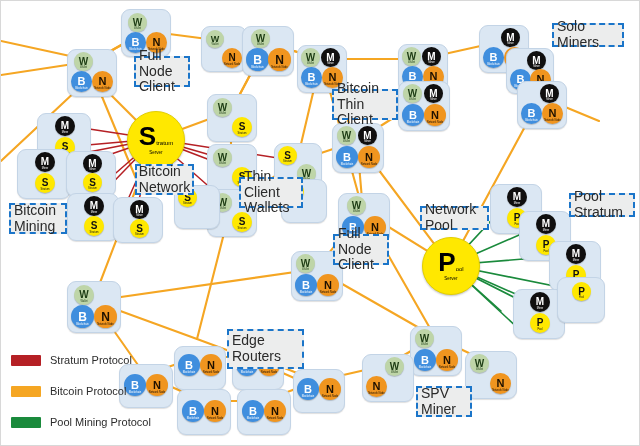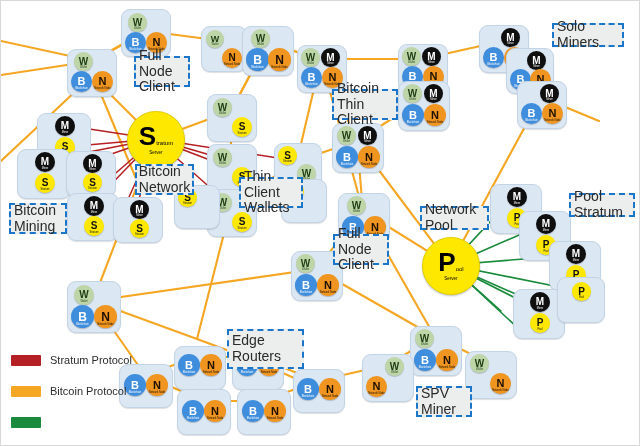--- a/index.html
+++ b/index.html
@@ -626,15 +626,16 @@
       <div class="lg">
         <span class="sw" style="background: rgb(181, 32, 37);"></span>
         <span class="lgt">Stratum Protocol</span>
       </div>
       <div class="lg">
         <span class="sw" style="background: rgb(245, 166, 35);"></span>
         <span class="lgt">Bitcoin Protocol</span>
       </div>
       <div class="lg">
         <span class="sw" style="background: rgb(26, 138, 60);"></span>
+        <span class="lgt">Pool Mining Protocol</span>
       </div>
     </div>
 </div>
 
 </body></html>

